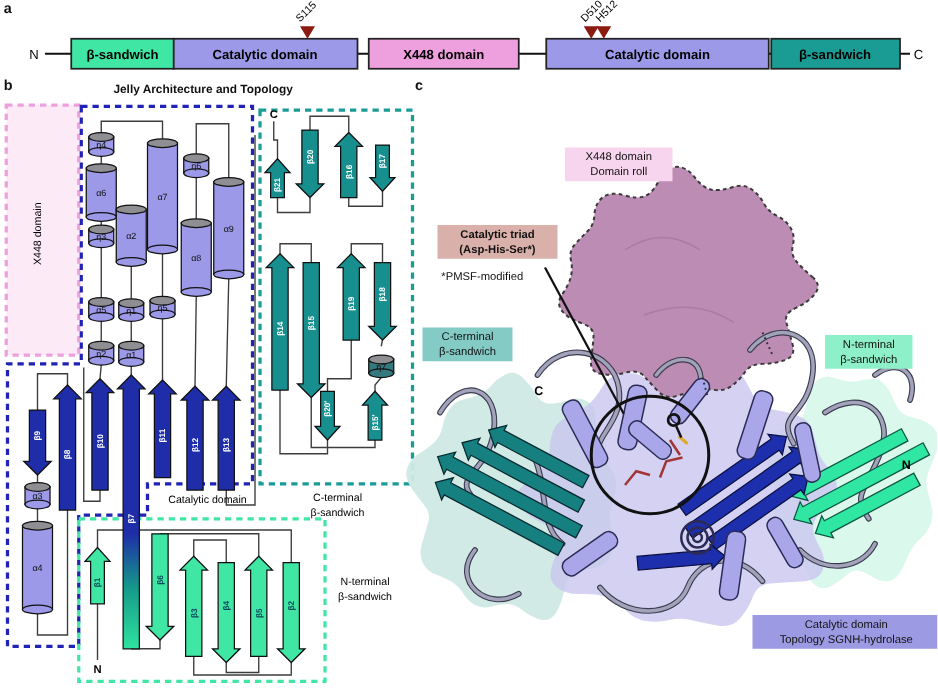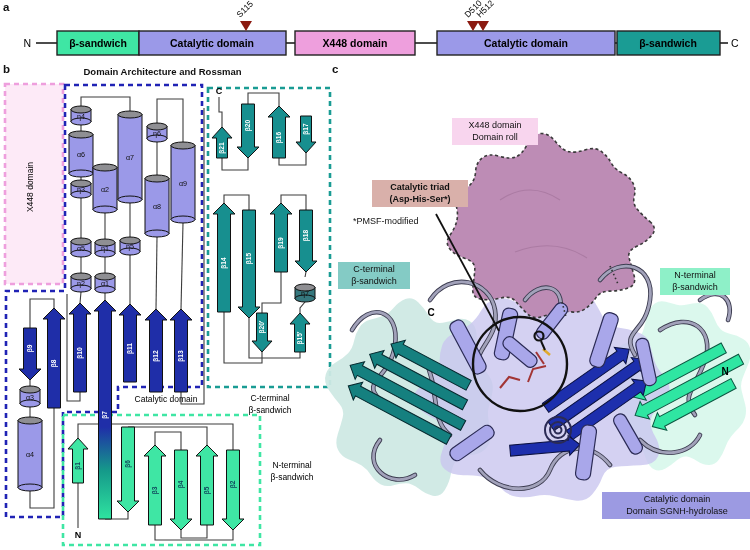--- a/index.html
+++ b/index.html
@@ -328,36 +328,36 @@
       <circle cx="539" cy="336" r="4.5" fill="none" stroke="#111" stroke-width="2.2"></circle>
       <text x="431" y="316" font-size="10" font-weight="bold" text-anchor="middle">C</text>
       <text x="725" y="375" font-size="10" font-weight="bold" text-anchor="middle">N</text>
     </g>
   </svg>
 
   <div class="plabel" style="left:3px;top:1px">a</div>
   <div class="plabel" style="left:3px;top:63px">b</div>
   <div class="plabel" style="left:332px;top:63px">c</div>
 
-  <div class="pb-title">Domain Architecture and Rossman</div>
+  <div class="pb-title">Jelly Architecture and Topology</div>
 
   <div class="pcl" style="left: 452px; top: 118px; width: 78px; background: rgb(248, 213, 238);">
     <span class="l">X448 domain</span>
     <span class="l">Domain roll</span>
   </div>
-  <div class="pcl bold" style="left: 372px; top: 180px; width: 88px; background: rgb(217, 176, 170);">
+  <div class="pcl bold" style="left: 350px; top: 180px; width: 88px; background: rgb(217, 176, 170);">
     <span class="l">Catalytic triad</span>
     <span class="l">(Asp-His-Ser*)</span>
   </div>
   <div class="pcl nobg" style="left:353px;top:216px">*PMSF-modified</div>
   <div class="pcl" style="left: 338px; top: 262px; width: 64px; background: rgb(132, 203, 197);">
     <span class="l">C-terminal</span>
     <span class="l">β-sandwich</span>
   </div>
   <div class="pcl" style="left: 660px; top: 268px; width: 62px; background: rgb(142, 240, 200);">
     <span class="l">N-terminal</span>
     <span class="l">β-sandwich</span>
   </div>
   <div class="pcl" style="left: 602px; top: 492px; width: 142px; background: rgb(156, 154, 226);">
     <span class="l">Catalytic domain</span>
-    <span class="l">Domain SGNH-hydrolase</span>
+    <span class="l">Topology SGNH-hydrolase</span>
   </div>
 </div>
 
 </body></html>

